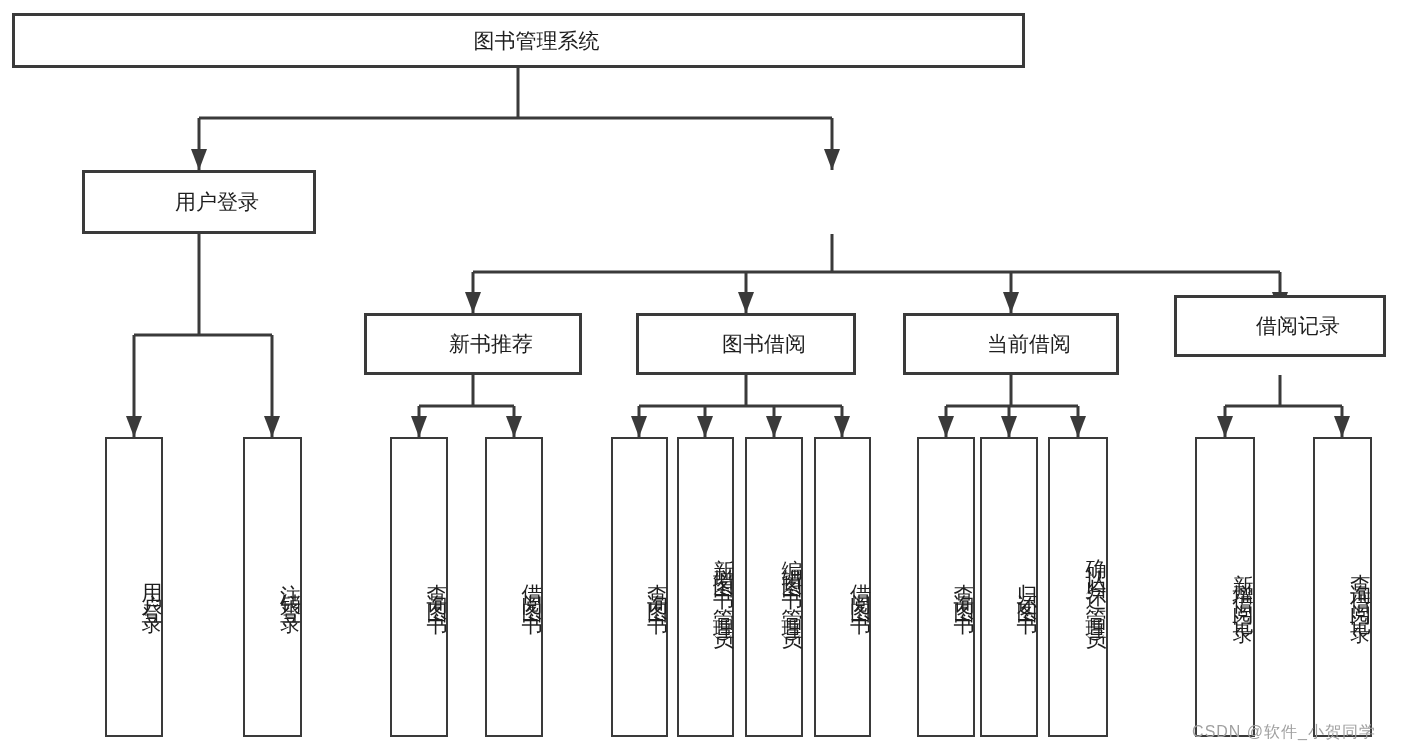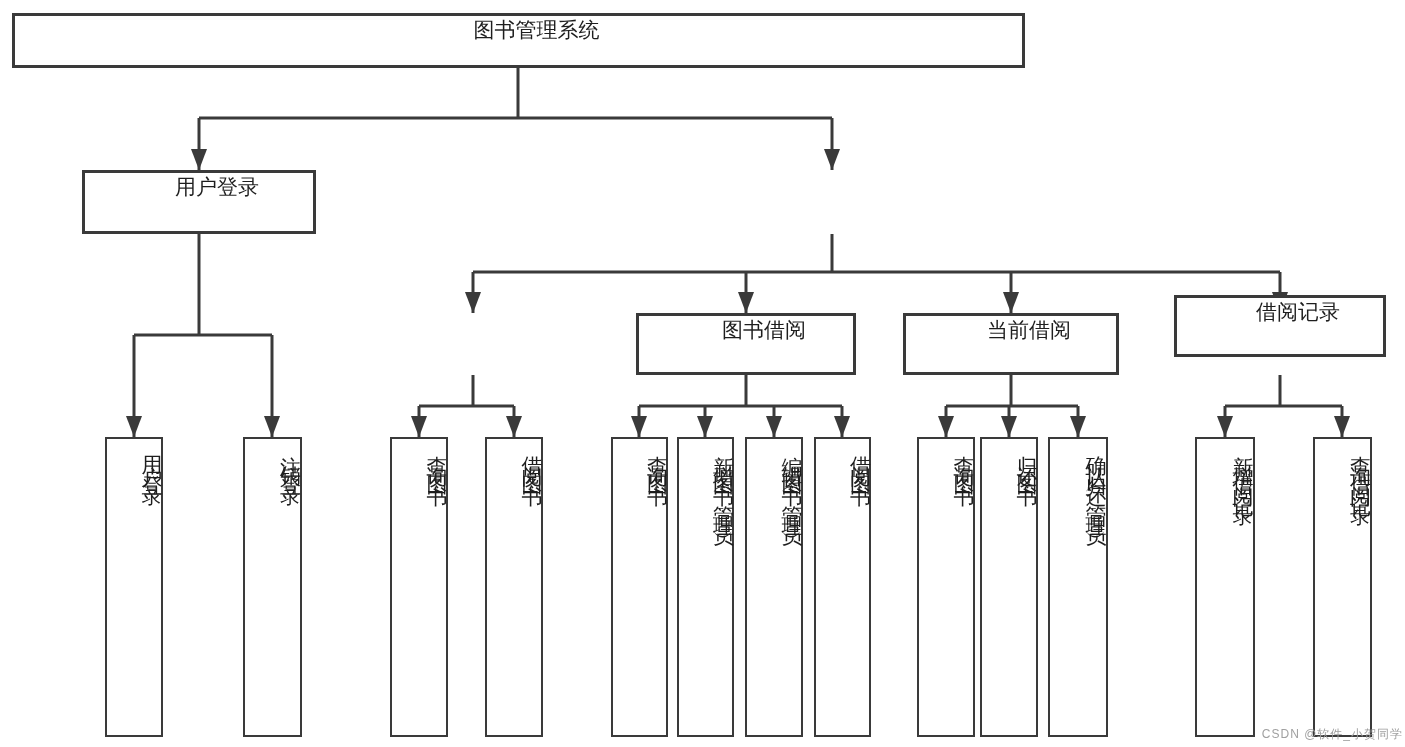--- a/index.html
+++ b/index.html
@@ -22,40 +22,40 @@
     stroke-width: 3;
     fill: none;
   }
   #arrowhead path { fill: var(--line, #3a3a3a); }
   .box {
     position: absolute;
     box-sizing: border-box;
     background: var(--background, #ffffff);
     border: 3px solid var(--line, #3a3a3a);
     display: flex;
-    align-items: flex-start;
+    align-items: center;
     justify-content: center;
     color: var(--text, #1e1e1e);
     padding-left: 36px;
   }
   .hbox { font-size: 21px; }
   .vbox { border-width: 2.5px; }
   .vbox .vtext {
     writing-mode: vertical-rl;
     text-orientation: mixed;
     font-size: 21px;
     letter-spacing: 10px;
     line-height: 1.15;
     white-space: nowrap;
   }
   .watermark {
     position: absolute;
-    right: 2px;
+    right: 29px;
     bottom: 4px;
-    font-size: 12px;
+    font-size: 16px;
     letter-spacing: 1px;
     color: var(--watermark, #a0a0a0);
   }
 </style>
 </head>
 <body>
 
 <div class="canvas">
 
   <svg id="connectors" viewBox="0 0 1405 747" xmlns="http://www.w3.org/2000/svg">
@@ -100,20 +100,23 @@
   </svg>
 
   <div class="box hbox" style="left:12px; top:13px; width:1013px; height:55px;">
     <span>图书管理系统</span>
   </div>
 
   <div class="box hbox" style="left:82px; top:170px; width:234px; height:64px;">
     <span>用户登录</span>
   </div>
 
+  <div class="box hbox" style="left:364px; top:313px; width:218px; height:62px;">
+    <span>新书推荐</span>
+  </div>
   <div class="box hbox" style="left:903px; top:313px; width:216px; height:62px;">
     <span>当前借阅</span>
   </div>
   <div class="box hbox" style="left:636px; top:313px; width:220px; height:62px;">
     <span>图书借阅</span>
   </div>
   <div class="box hbox" style="left:1174px; top:295px; width:212px; height:62px;">
     <span>借阅记录</span>
   </div>
 

